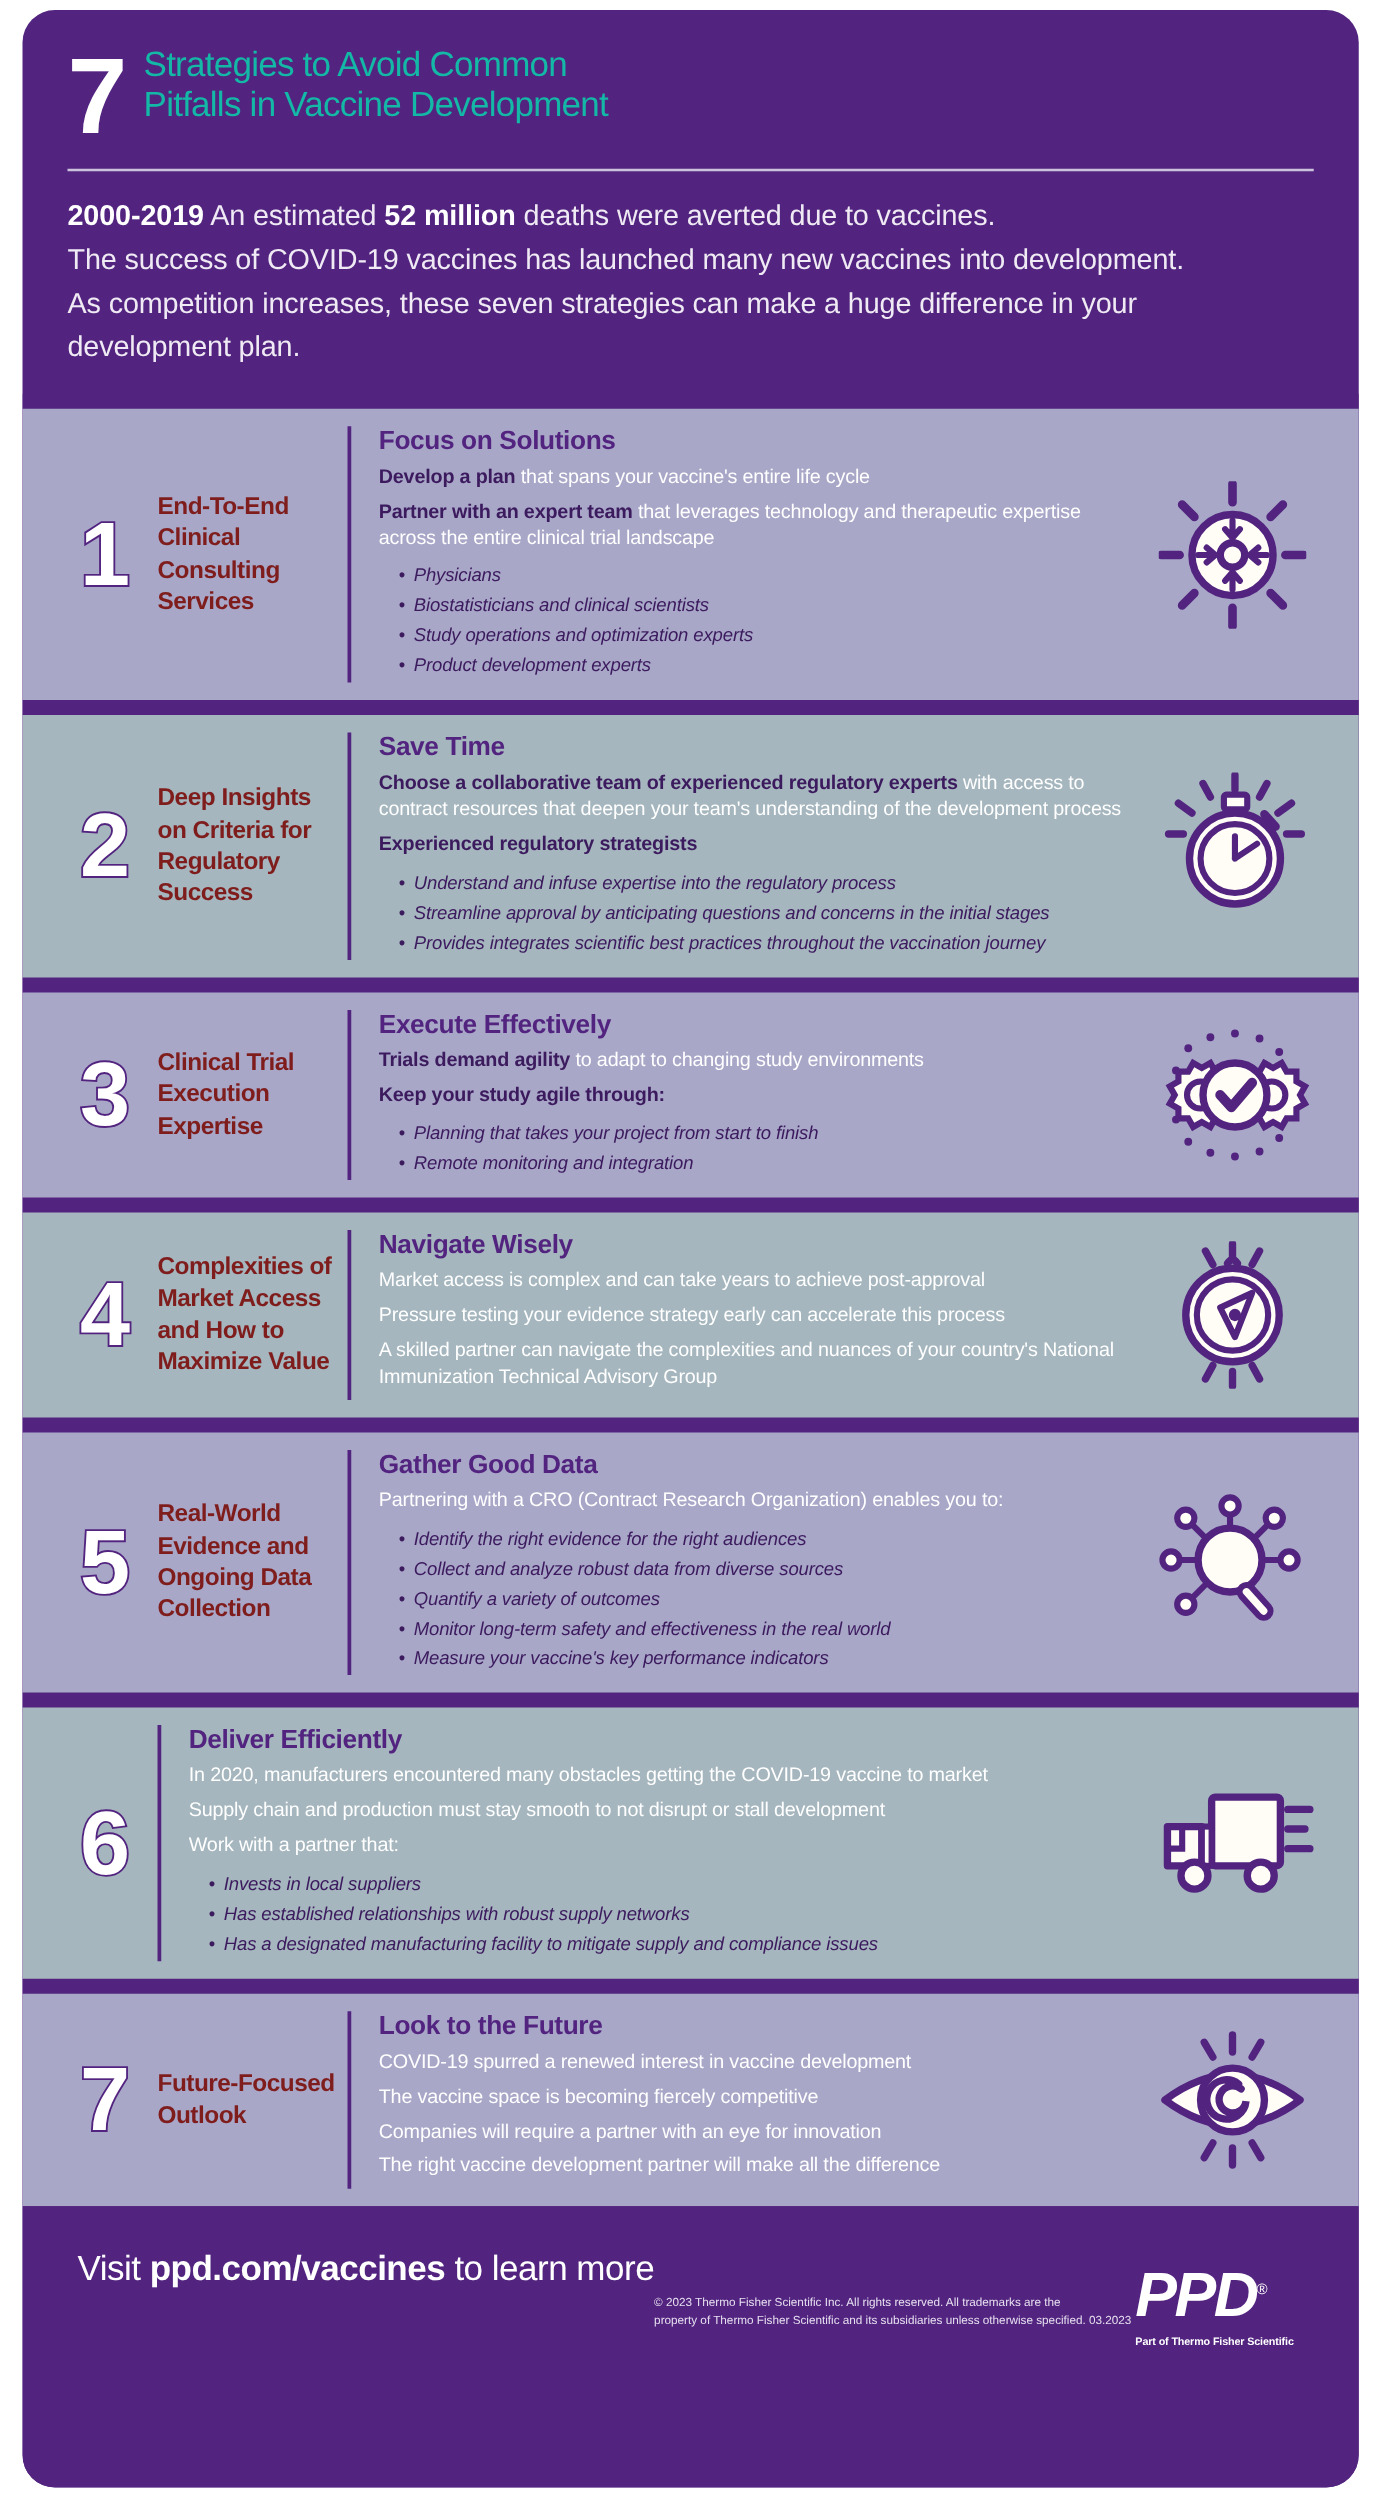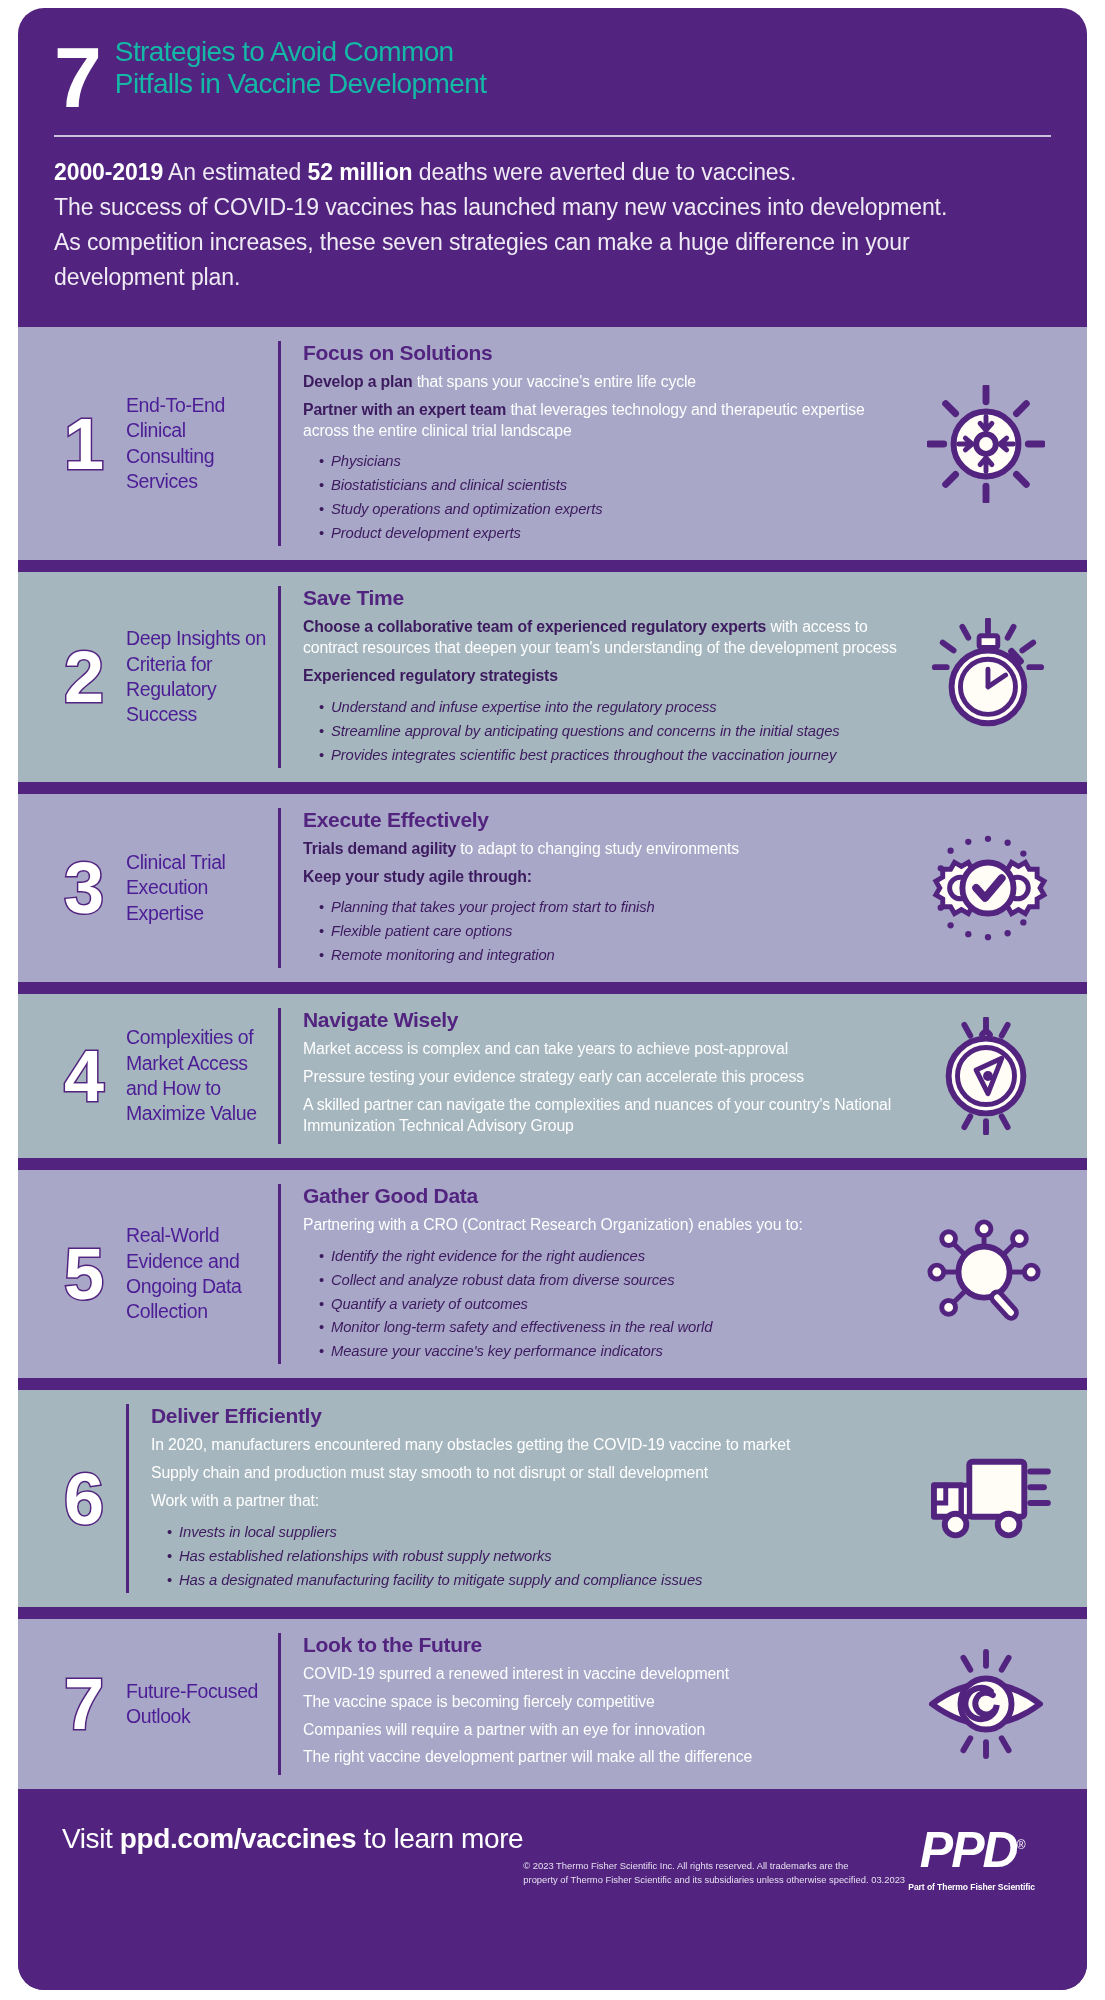--- a/index.html
+++ b/index.html
@@ -76,23 +76,23 @@
     font-weight: bold;
     color: #ffffff;
     line-height: 1;
     letter-spacing: -2px;
     -webkit-text-stroke: 3px #52247F;
     paint-order: stroke fill;
     font-family: "Liberation Sans", sans-serif;
   }
   .sec-heading {
     flex: 0 0 152px;
-    color: #4c1d95;
+    color: #7f1d1d;
     font-size: 19.5px;
-    font-weight: normal;
+    font-weight: bold;
     line-height: 1.3;
     letter-spacing: -0.4px;
     padding-right: 6px;
   }
   .sec-body {
     flex: 1 1 auto;
     border-left: 3px solid #52247F;
     padding-left: 22px;
     min-height: 120px;
     display: flex;
@@ -159,22 +159,21 @@
   .legal {
     color: #e6dff0;
     font-size: 9.4px;
     line-height: 1.5;
     margin-top: 36px;
     max-width: 470px;
   }
   .ppd-logo {
     position: absolute;
     right: 52px;
-    top: 36px;
-    text-align: center;
+    top: 46px;
   }
   .ppd-word {
     color: #ffffff;
     font-size: 50px;
     font-weight: bold;
     font-style: italic;
     letter-spacing: -2px;
     line-height: 1;
     position: relative;
   }
@@ -295,21 +294,20 @@
       <div class="divider"></div>
       <div class="section light">
         <div class="sec-num">3</div>
         <div class="sec-heading">Clinical Trial Execution Expertise</div>
         <div class="sec-body">
           <div class="body-title">Execute Effectively</div>
           <div class="body-line"><b>Trials demand agility</b><span> to adapt to changing study environments</span></div>
           <div class="body-line dark">Keep your study agile through:</div>
           <div class="bullets">
             <div class="bullet">Planning that takes your project from start to finish</div>
-            <div class="bullet">Flexible patient care options</div>
             <div class="bullet">Remote monitoring and integration</div>
           </div>
         </div>
         <div class="sec-icon">
           <svg width="130" height="118" viewBox="0 0 132 120">
             <g fill="#52247F">
               <circle cx="30" cy="22" r="3.2"></circle>
                 <circle cx="48" cy="13" r="3.2"></circle>
                 <circle cx="68" cy="10" r="3.2"></circle>
               <circle cx="88" cy="14" r="3.2"></circle>

